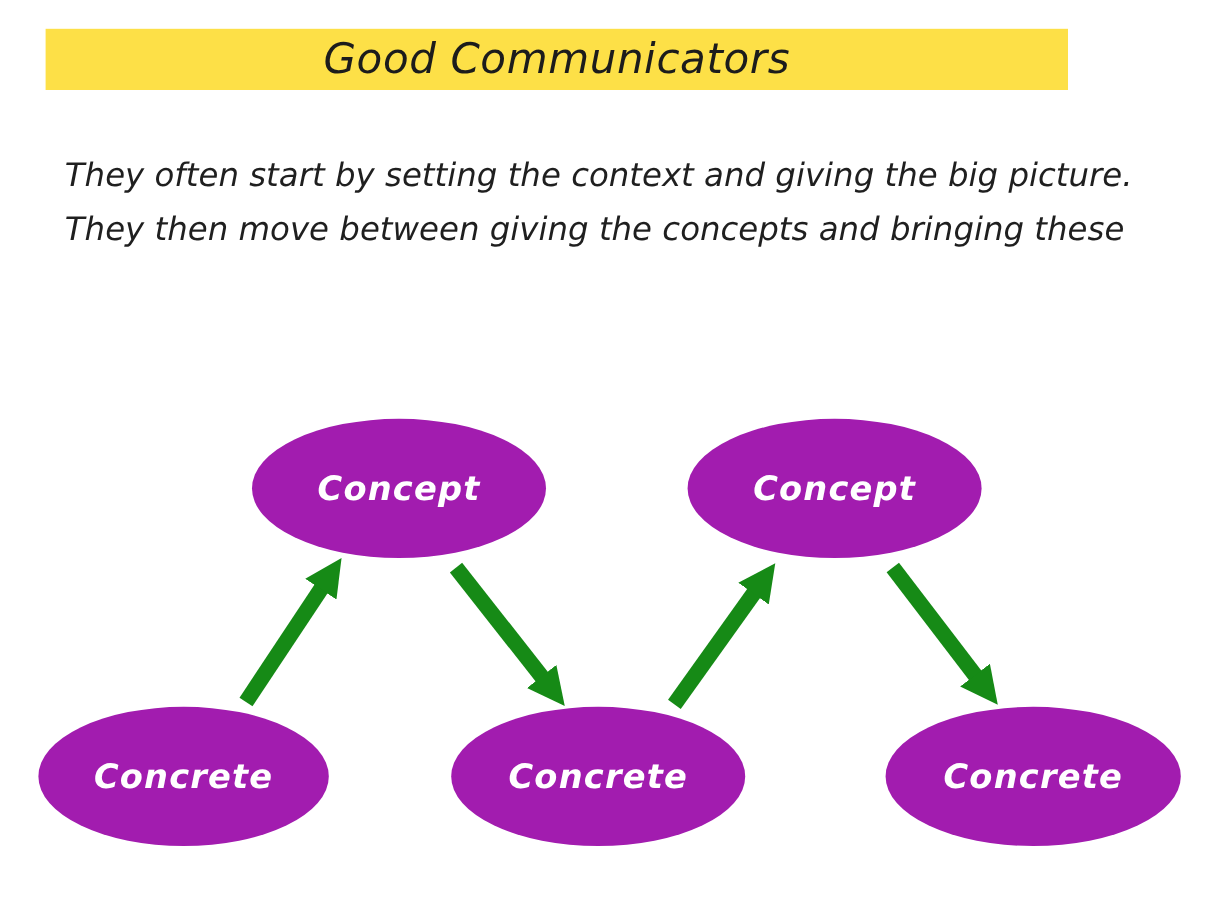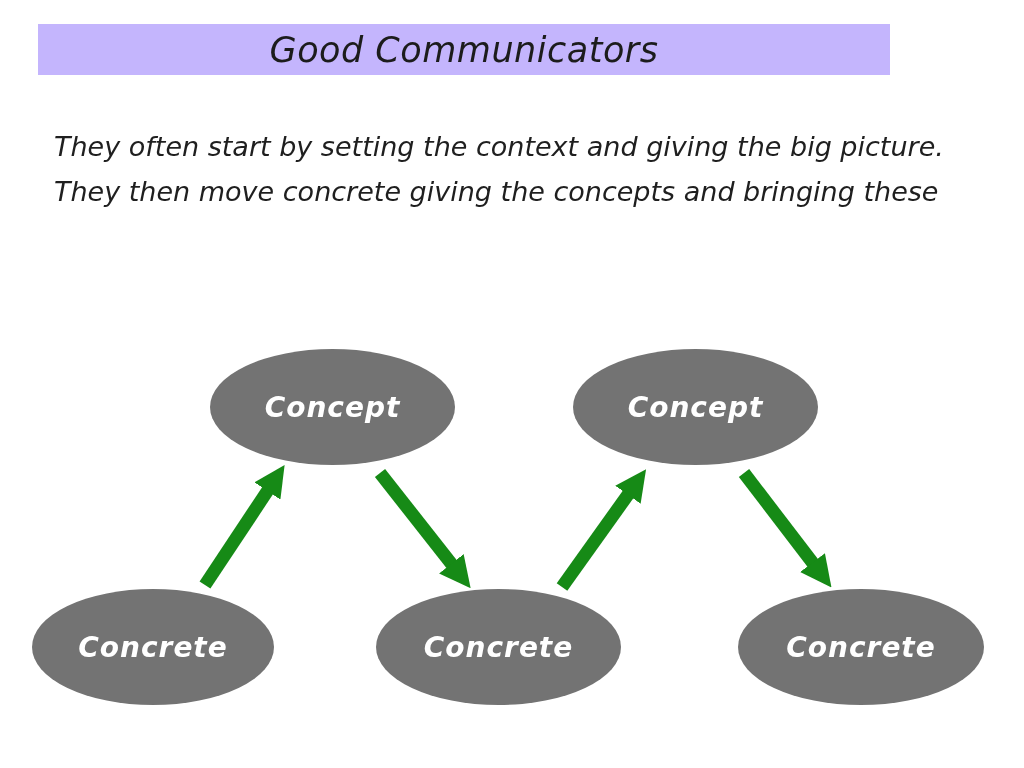--- a/index.html
+++ b/index.html
@@ -16,21 +16,21 @@
     font-family: "DejaVu Sans", "Liberation Sans", sans-serif;
   }
 
   
   .title-band {
     position: absolute;
     left: 38px;
     top: 24px;
     width: 852px;
     height: 51px;
-    background: #c4b5fd;
+    background: #fde047;
     display: flex;
     align-items: center;
     justify-content: center;
   }
   .title-band .title {
     font-size: 35px;
     font-style: italic;
     font-weight: 400;
     color: #1c1c1c;
     letter-spacing: 0.5px;
@@ -55,21 +55,21 @@
     position: absolute;
     left: 0;
     top: 0;
     width: 1024px;
     height: 768px;
   }
   .node {
     position: absolute;
     width: 245px;
     height: 116px;
-    background: #737373;
+    background: #a21caf;
     border-radius: 50%;
     display: flex;
     align-items: center;
     justify-content: center;
   }
   .node .node-label {
     color: #ffffff;
     font-size: 28px;
     font-weight: bold;
     font-style: italic;
@@ -98,21 +98,21 @@
 <body>
 
 <div id="slide">
 
   <div class="title-band">
     <div class="title">Good Communicators</div>
   </div>
 
   <div class="body-text">
     <div>They often start by setting the context and giving the big picture.</div>
-    <div>They then move concrete giving the concepts and bringing these</div>
+    <div>They then move between giving the concepts and bringing these</div>
   </div>
 
   <div class="diagram">
 
     <svg class="arrows-svg" width="1024" height="768" viewBox="0 0 1024 768">
       <defs>
         <marker id="arrowhead" viewBox="0 0 10 10" refX="5" refY="5" markerWidth="2.4" markerHeight="2.4" orient="auto">
           <path d="M 0 0 L 10 5 L 0 10 z" fill="#168a16"></path>
         </marker>
       </defs>

